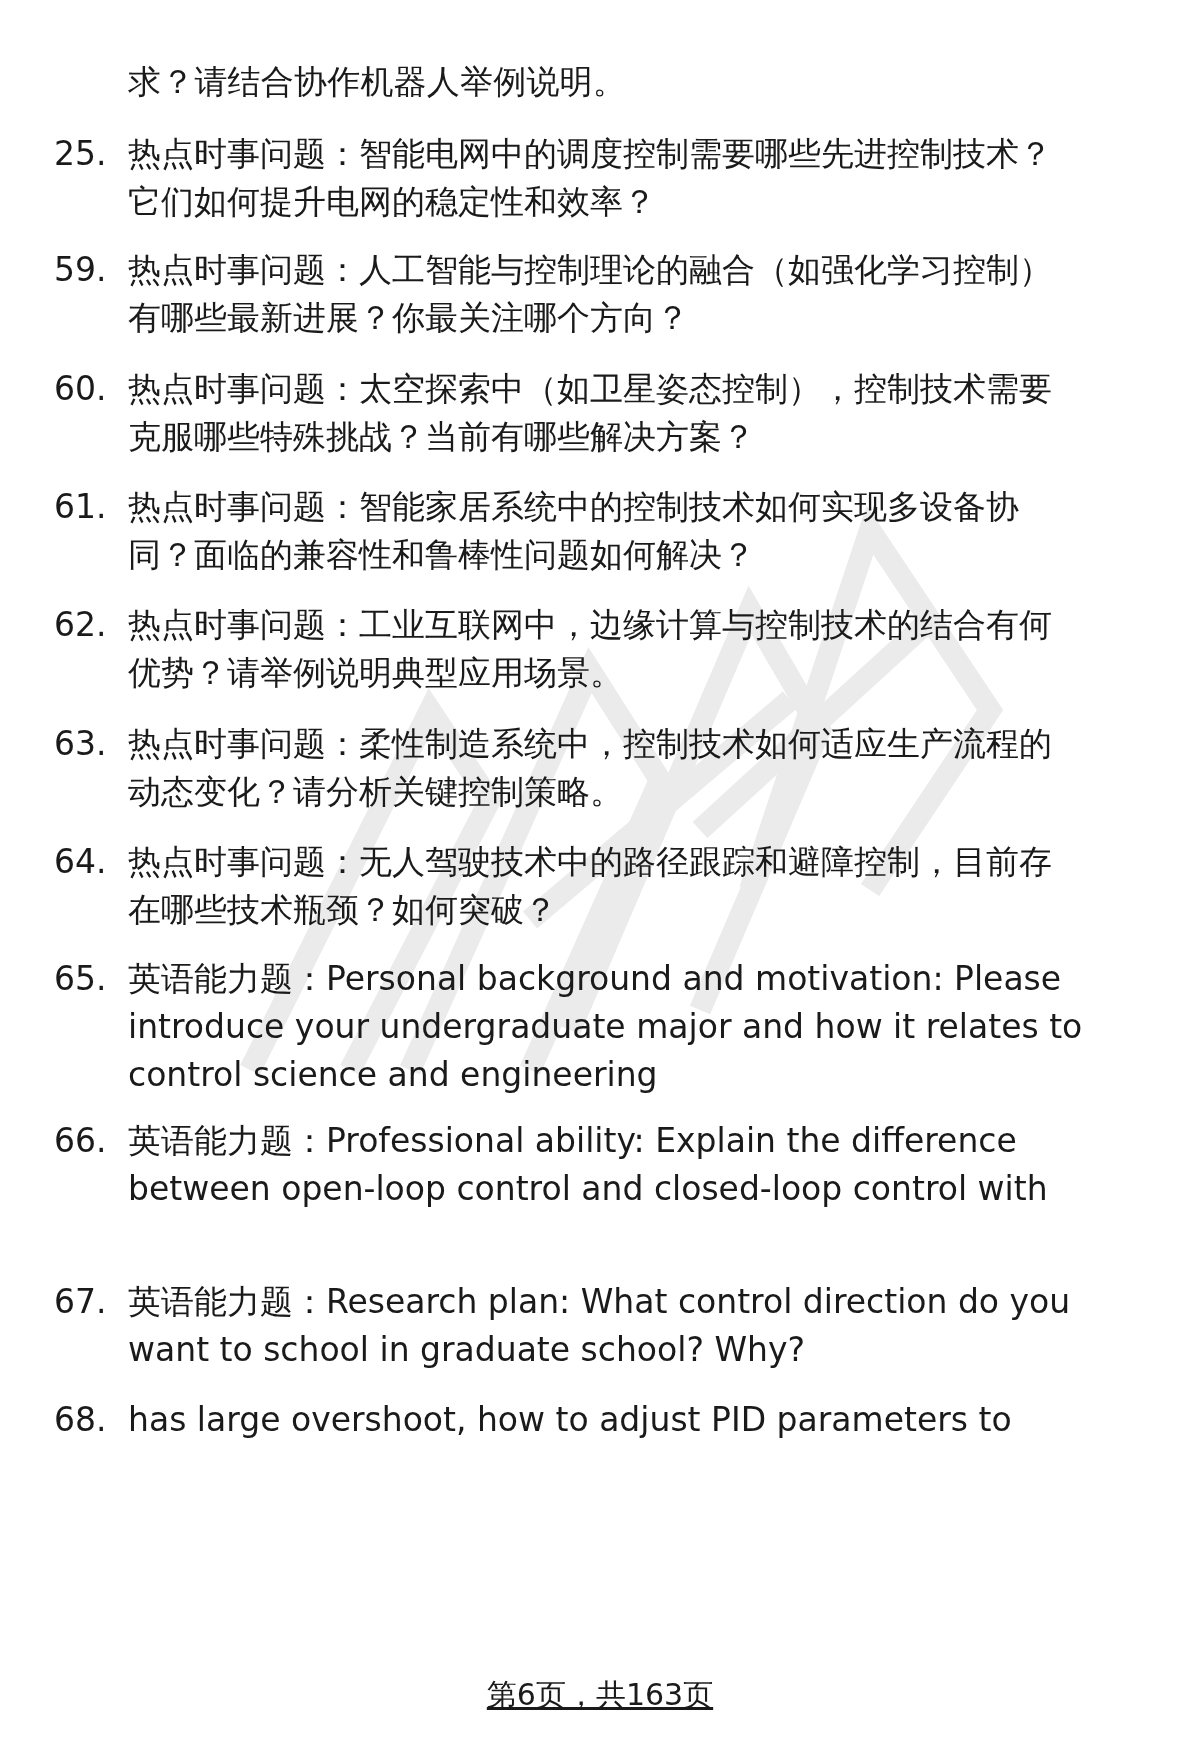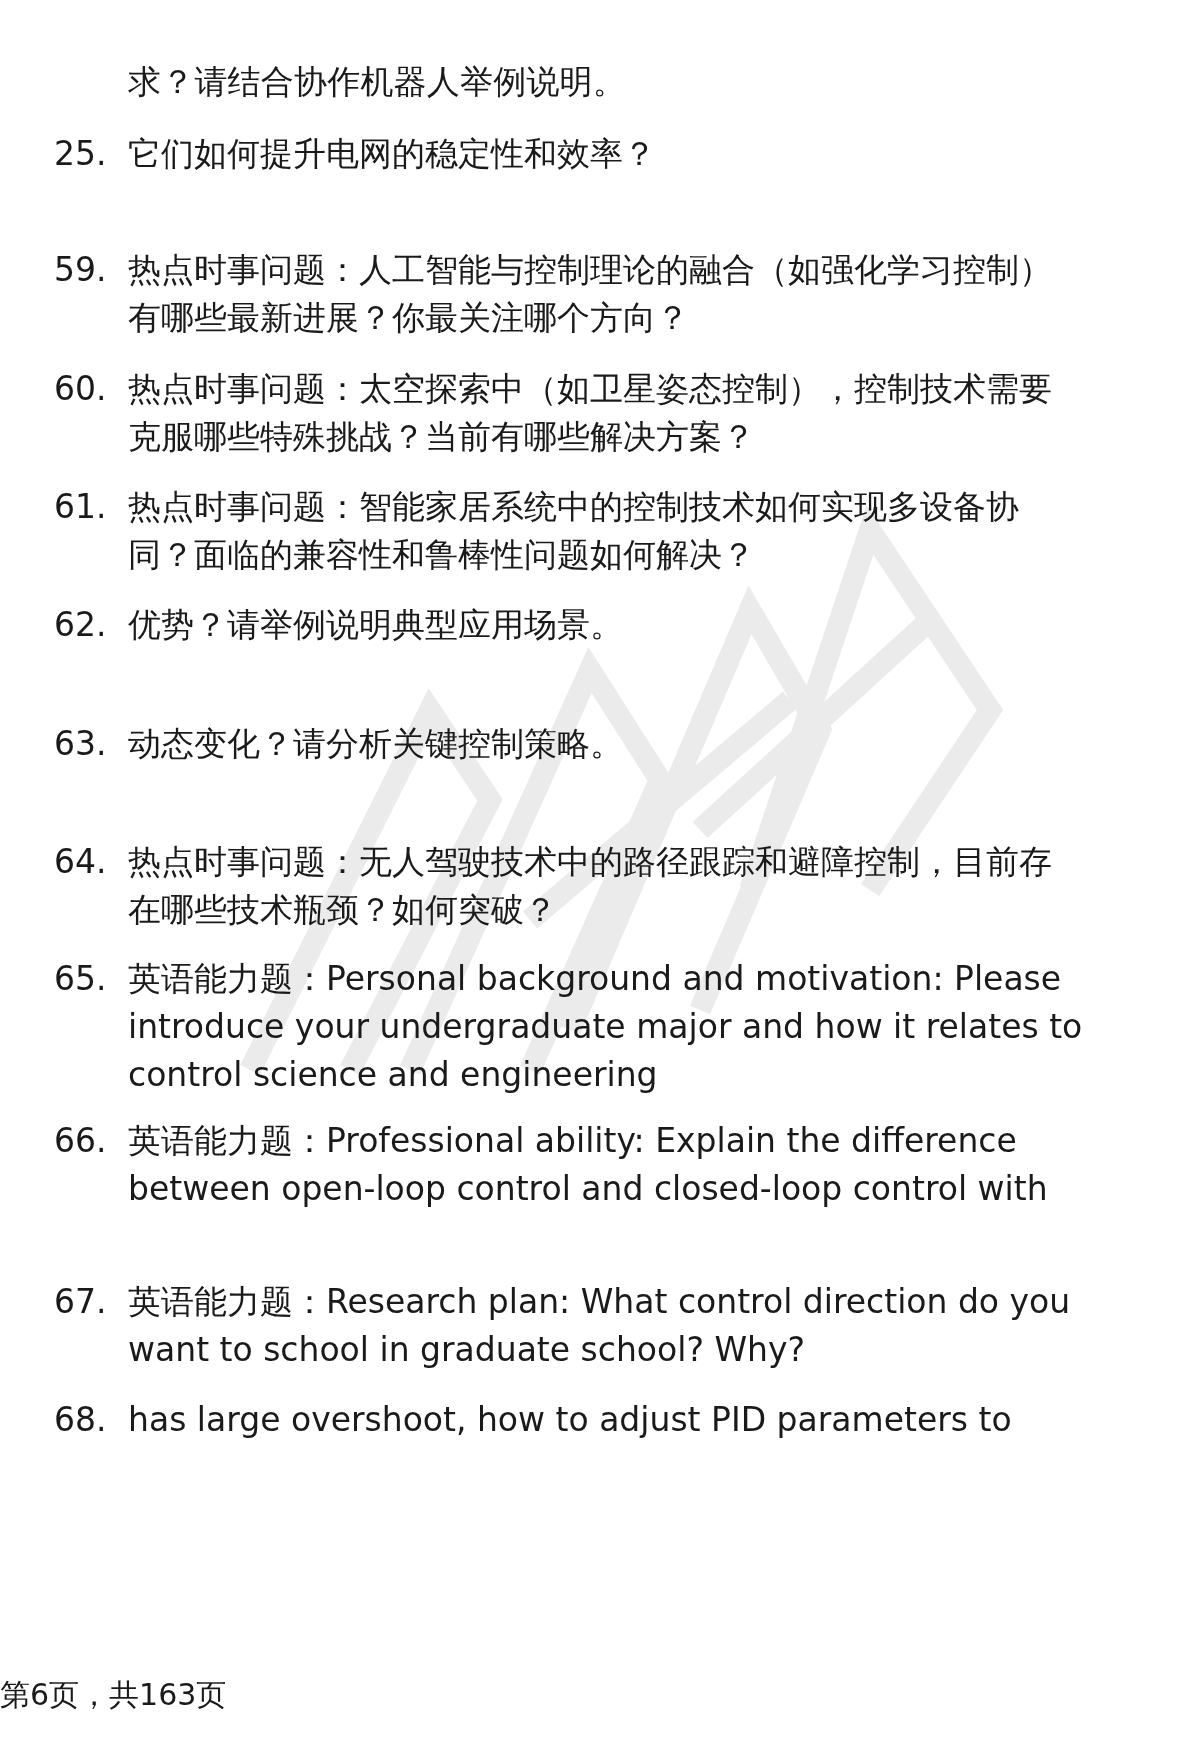--- a/index.html
+++ b/index.html
@@ -64,23 +64,24 @@
     }
     .q-line {
       display: block;
       white-space: nowrap;
     }
     .footer {
       position: absolute;
       left: 0;
       width: 1200px;
       top: 1675px;
-      text-align: left;
+      text-align: center;
       font-size: 30px;
       line-height: 40px;
+      text-decoration: underline;
     }
   </style>
 </head>
 <body>
 
 <svg class="watermark" viewBox="0 0 780 620" xmlns="http://www.w3.org/2000/svg">
   <g fill="none" stroke="#ebebeb" stroke-width="22" stroke-linejoin="miter">
     <polyline points="20,600 200,240 260,330 120,600"></polyline>
     <polyline points="180,600 360,200 430,310 300,600"></polyline>
     <polyline points="340,560 520,140 590,260 470,540"></polyline>
@@ -90,20 +91,21 @@
   </g>
 </svg>
 
 <div class="page">
 
   <div class="continuation">求？请结合协作机器人举例说明。</div>
 
   <div class="question" style="top:130px">
     <span class="q-num">25.</span>
     <div class="q-body">
+      <span class="q-line">热点时事问题：智能电网中的调度控制需要哪些先进控制技术？</span>
       <span class="q-line">它们如何提升电网的稳定性和效率？</span>
     </div>
   </div>
 
   <div class="question" style="top:246px">
     <span class="q-num">59.</span>
     <div class="q-body">
       <span class="q-line">热点时事问题：人工智能与控制理论的融合（如强化学习控制）</span>
       <span class="q-line">有哪些最新进展？你最关注哪个方向？</span>
     </div>
@@ -121,27 +123,29 @@
     <span class="q-num">61.</span>
     <div class="q-body">
       <span class="q-line">热点时事问题：智能家居系统中的控制技术如何实现多设备协</span>
       <span class="q-line">同？面临的兼容性和鲁棒性问题如何解决？</span>
     </div>
   </div>
 
   <div class="question" style="top:601px">
     <span class="q-num">62.</span>
     <div class="q-body">
+      <span class="q-line">热点时事问题：工业互联网中，边缘计算与控制技术的结合有何</span>
       <span class="q-line">优势？请举例说明典型应用场景。</span>
     </div>
   </div>
 
   <div class="question" style="top:720px">
     <span class="q-num">63.</span>
     <div class="q-body">
+      <span class="q-line">热点时事问题：柔性制造系统中，控制技术如何适应生产流程的</span>
       <span class="q-line">动态变化？请分析关键控制策略。</span>
     </div>
   </div>
 
   <div class="question" style="top:838px">
     <span class="q-num">64.</span>
     <div class="q-body">
       <span class="q-line">热点时事问题：无人驾驶技术中的路径跟踪和避障控制，目前存</span>
       <span class="q-line">在哪些技术瓶颈？如何突破？</span>
     </div>

